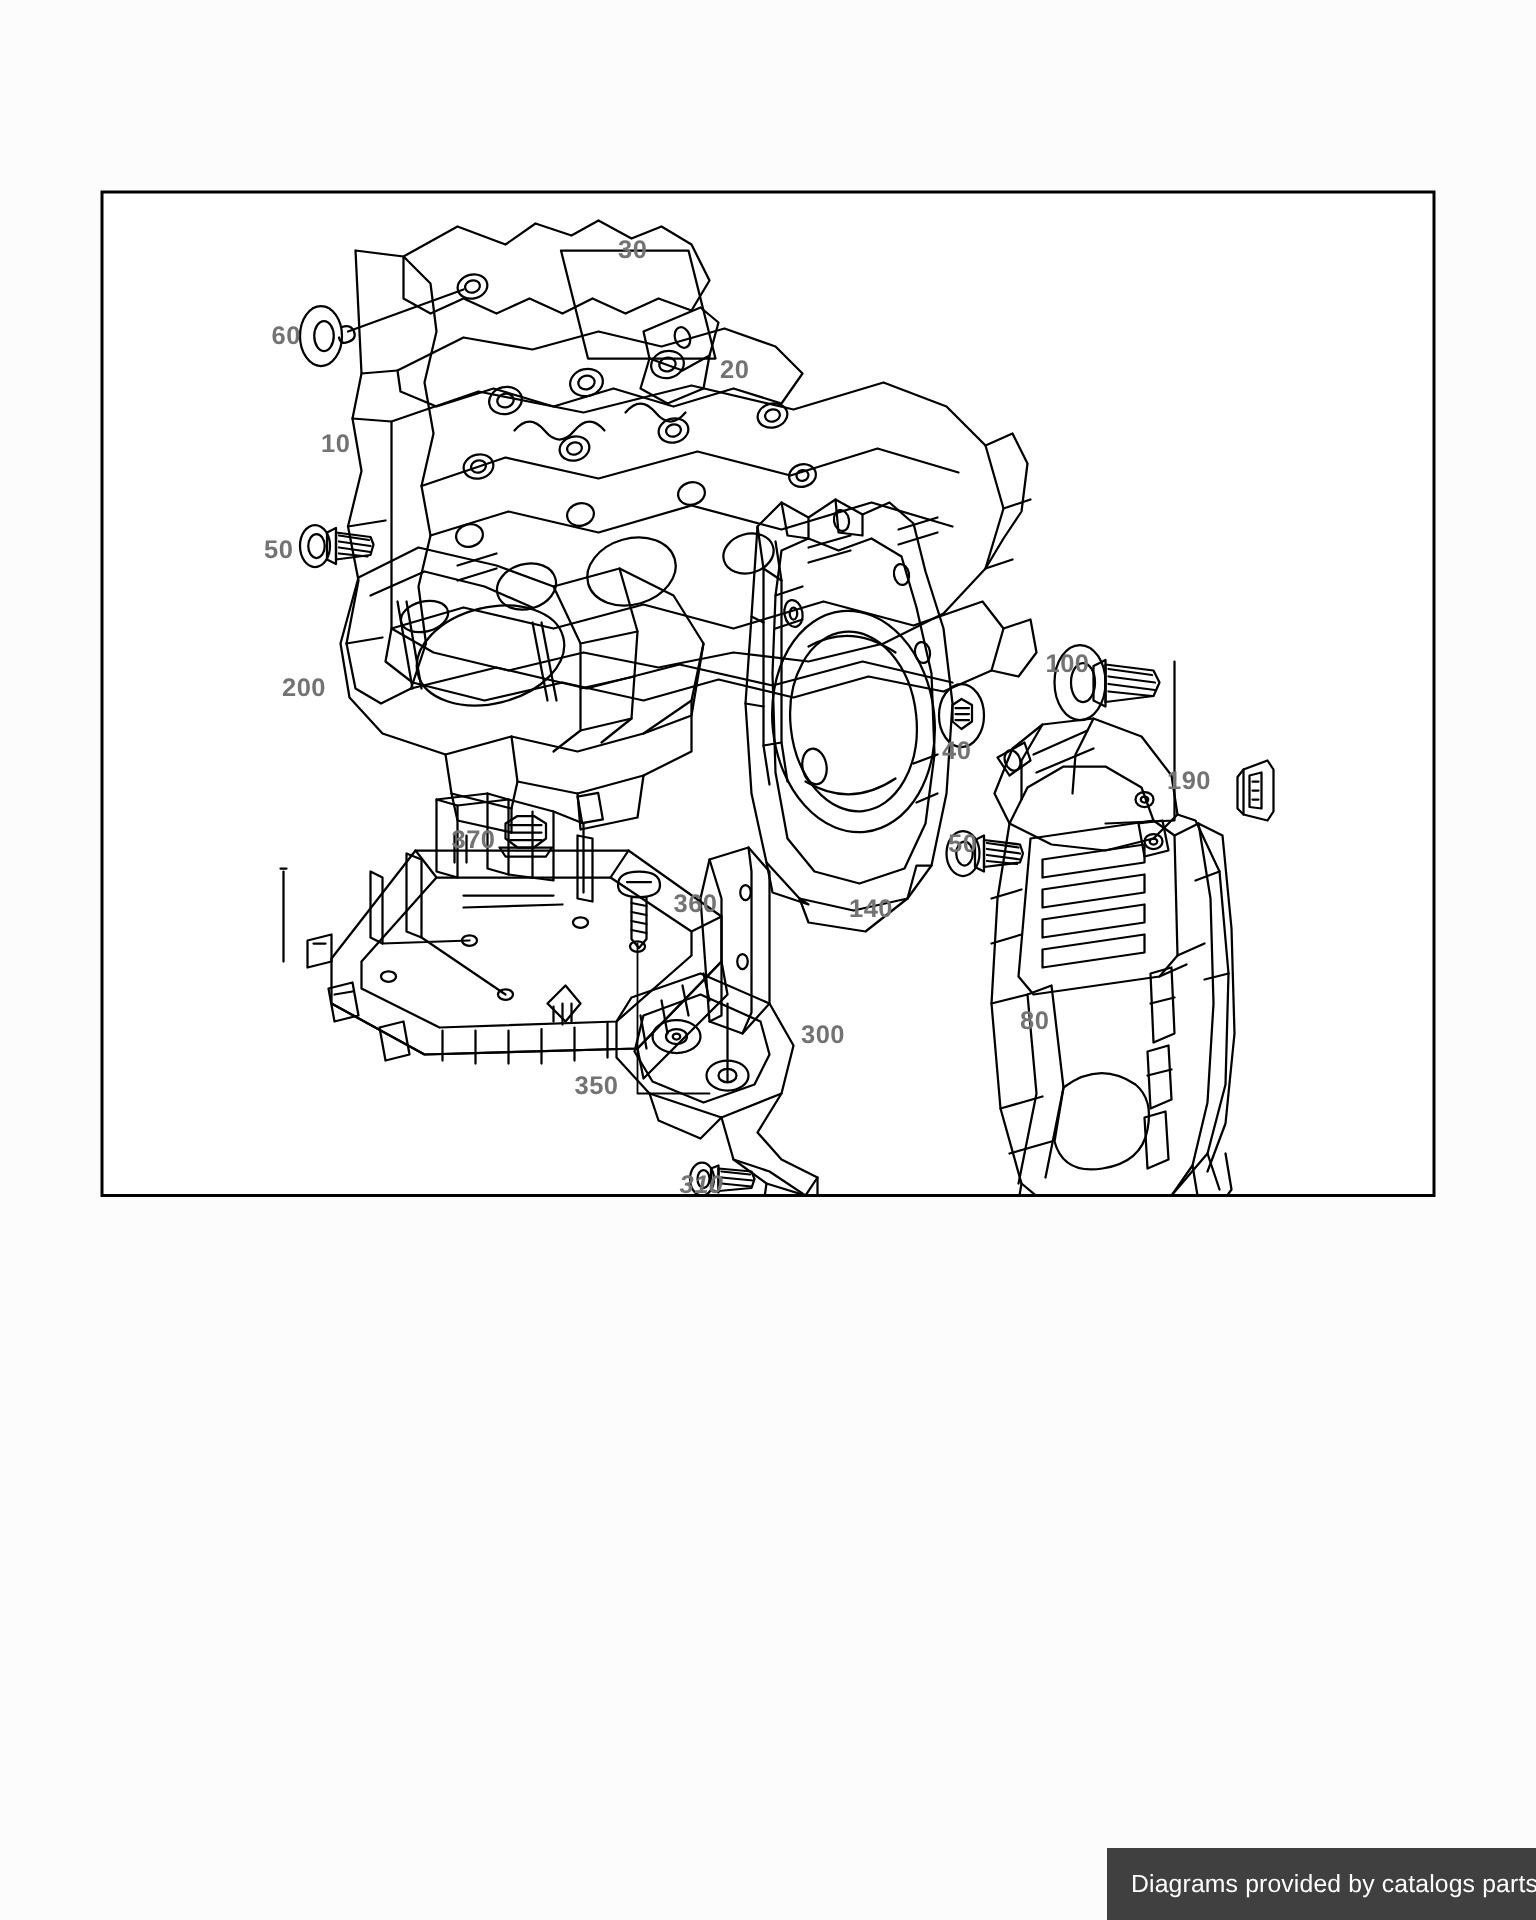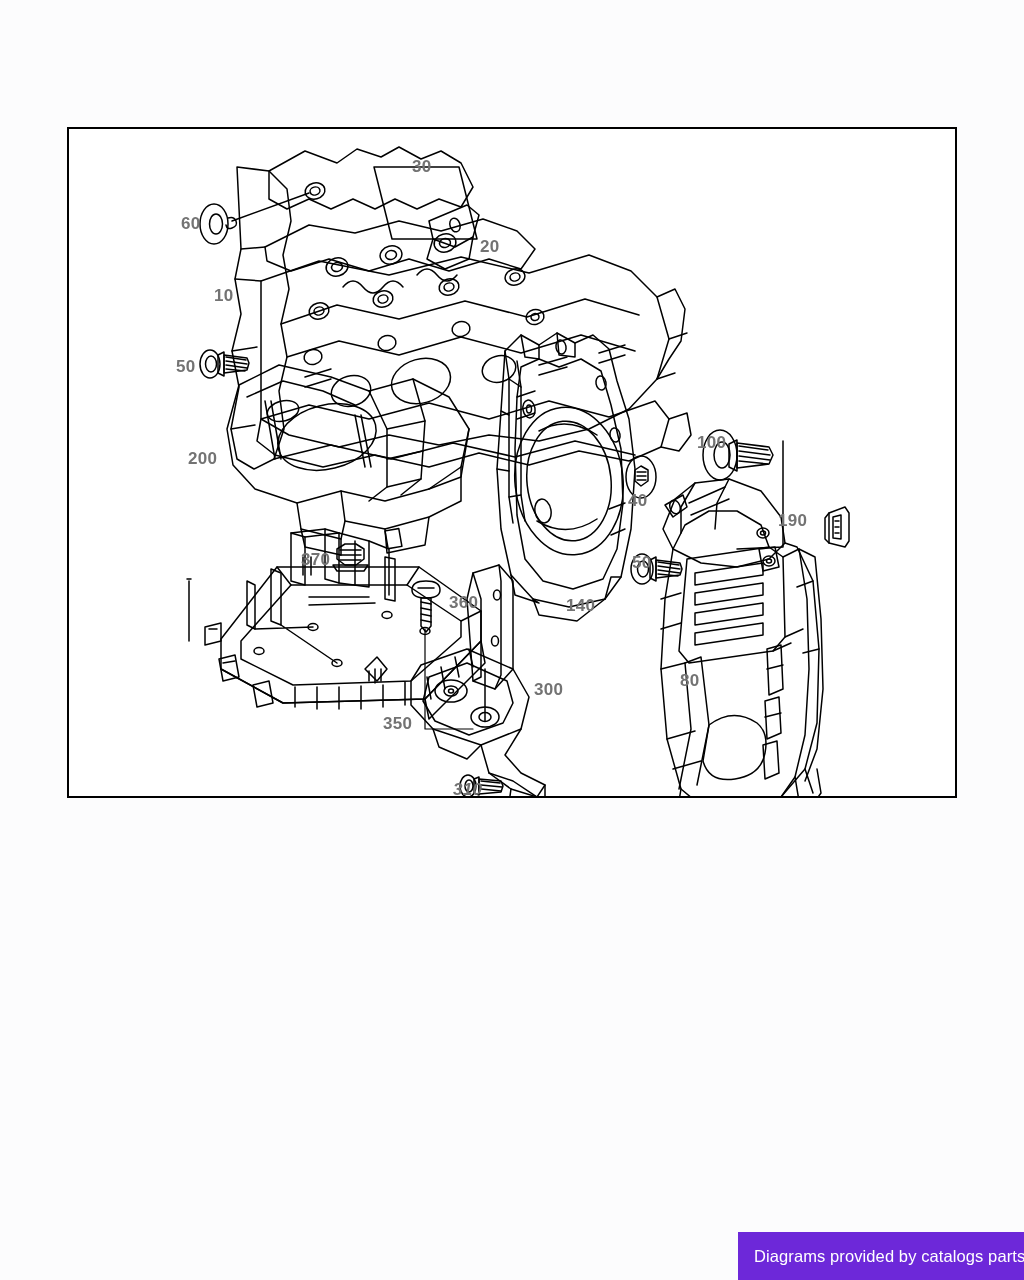--- a/index.html
+++ b/index.html
@@ -35,21 +35,21 @@
     letter-spacing:.3px;
     white-space:nowrap;
     line-height:1;
   }
 
   
   #watermark{
     position:absolute;
     left:738px;top:1232px;
     width:286px;height:48px;
-    background:#6d28d9;
+    background:#404040;
     display:flex;
     align-items:center;
     box-sizing:border-box;
     padding-left:16px;
   }
   #watermark span{
     color:#fff;
     font-size:16.5px;
     font-family:"Liberation Sans", sans-serif;
     letter-spacing:.1px;

